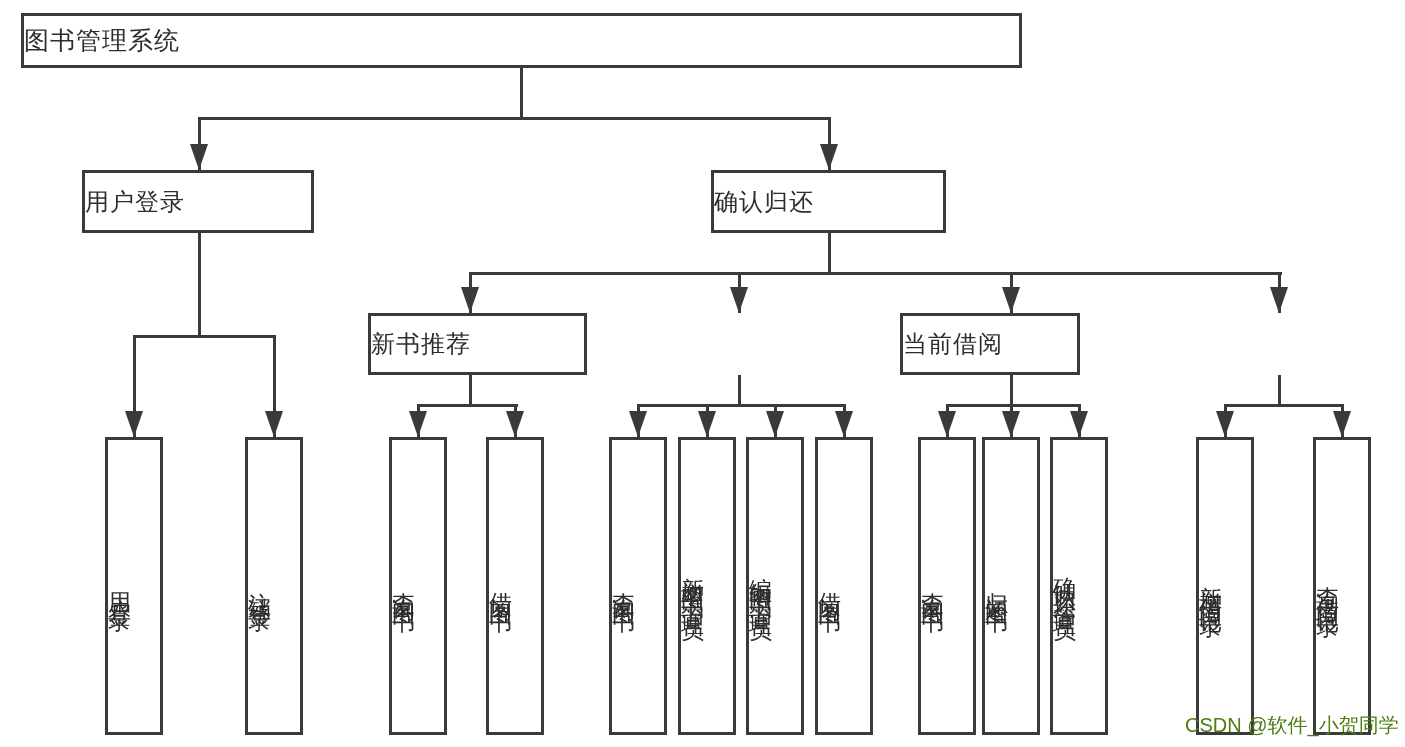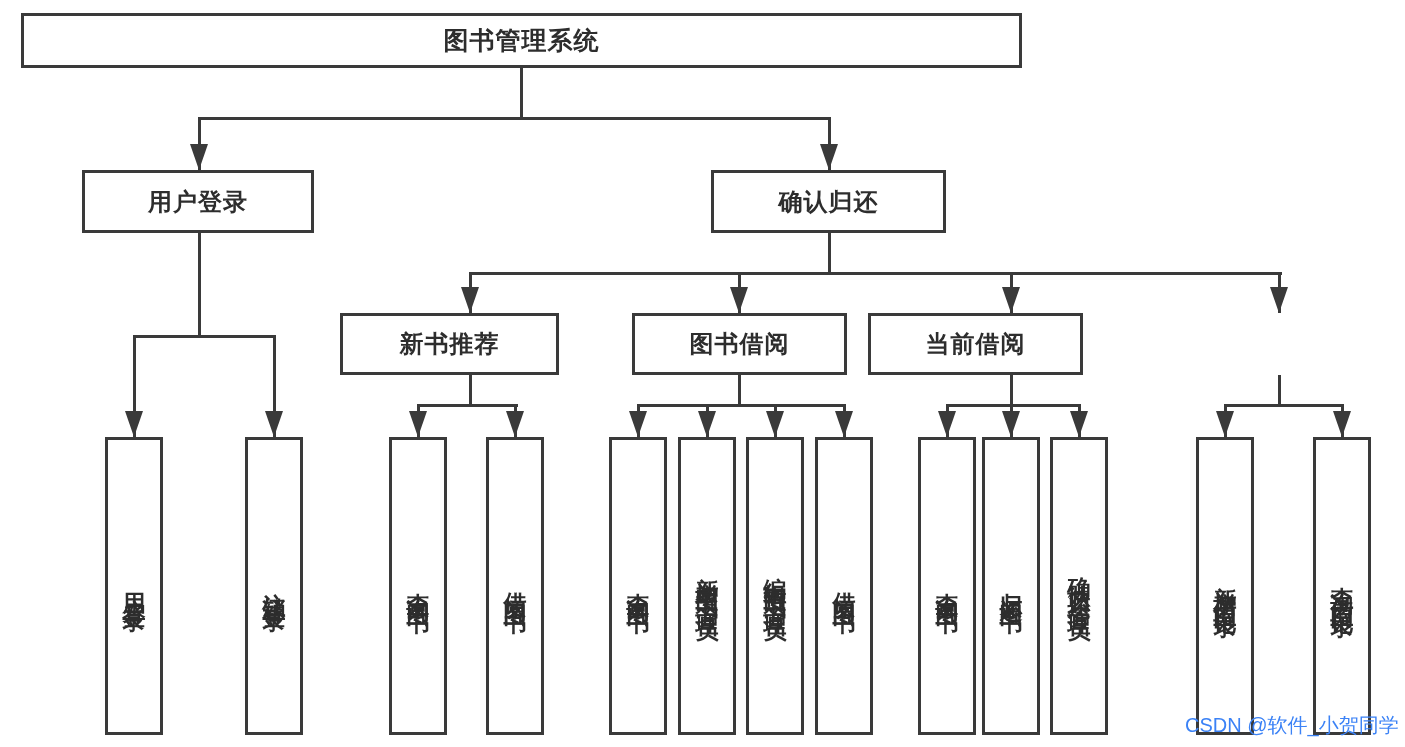--- a/index.html
+++ b/index.html
@@ -12,22 +12,20 @@
     font-family: "Liberation Sans", "DejaVu Sans", sans-serif;
     color: #2d2d2d;
   }
   .node {
     position: absolute;
     box-sizing: border-box;
     border: 3px solid #3a3a3a;
     background: #ffffff;
     display: flex;
     align-items: center;
-    justify-content: center;
-    font-weight: bold;
   }
   .hlabel { font-size: 24px; letter-spacing: 1px; white-space: nowrap; }
   .root-label { font-size: 25px; }
   .vlabel {
     writing-mode: vertical-rl;
     text-orientation: mixed;
     font-size: 23px;
     letter-spacing: 6px;
     line-height: 1;
     white-space: nowrap;
@@ -38,21 +36,21 @@
     position: absolute; width: 0; height: 0;
     border-left: 9px solid transparent;
     border-right: 9px solid transparent;
     border-top: 26px solid #3a3a3a;
   }
   .watermark {
     position: absolute;
     left: 1185px;
     top: 712px;
     font-size: 20px;
-    color: #3b82f6;
+    color: #4d7c0f;
     white-space: nowrap;
     z-index: 5;
   }
 </style>
 </head>
 <body>
 
 <div id="canvas">
 
   <div class="node" style="left:21px; top:13px; width:1001px; height:55px;">
@@ -84,27 +82,24 @@
   <div class="h" style="left:469px; top:272px; width:813px;"></div>
   <div class="v" style="left:469px; top:272px; height:41px;"></div>
   <div class="ah" style="left:461px; top:287px;"></div>
   <div class="v" style="left:738px; top:272px; height:41px;"></div>
   <div class="ah" style="left:730px; top:287px;"></div>
   <div class="v" style="left:1010px; top:272px; height:41px;"></div>
   <div class="ah" style="left:1002px; top:287px;"></div>
   <div class="v" style="left:1278px; top:272px; height:41px;"></div>
   <div class="ah" style="left:1270px; top:287px;"></div>
 
-  <div class="node" style="left:340px; top:313px; width:219px; height:62px;">
+  <div class="node" style="left:368px; top:313px; width:219px; height:62px;">
     <span class="hlabel">新书推荐</span>
   </div>
-  <div class="node" style="left:632px; top:313px; width:215px; height:62px;">
-    <span class="hlabel">图书借阅</span>
-  </div>
-  <div class="node" style="left:868px; top:313px; width:215px; height:62px;">
+  <div class="node" style="left:900px; top:313px; width:180px; height:62px;">
     <span class="hlabel">当前借阅</span>
   </div>
 
   <div class="v" style="left:469px; top:375px; height:30px;"></div>
   <div class="h" style="left:417px; top:404px; width:101px;"></div>
   <div class="v" style="left:417px; top:404px; height:33px;"></div>
   <div class="ah" style="left:409px; top:411px;"></div>
   <div class="v" style="left:514px; top:404px; height:33px;"></div>
   <div class="ah" style="left:506px; top:411px;"></div>
 

